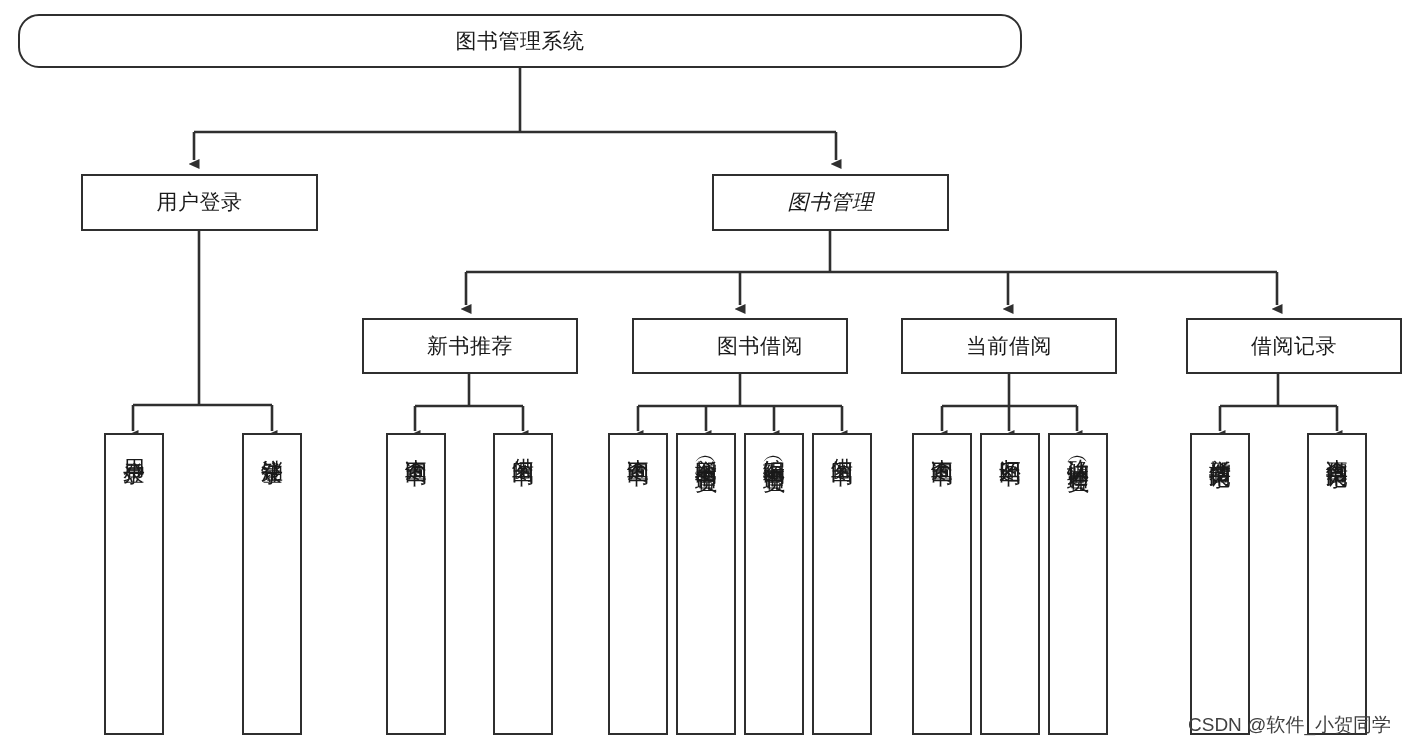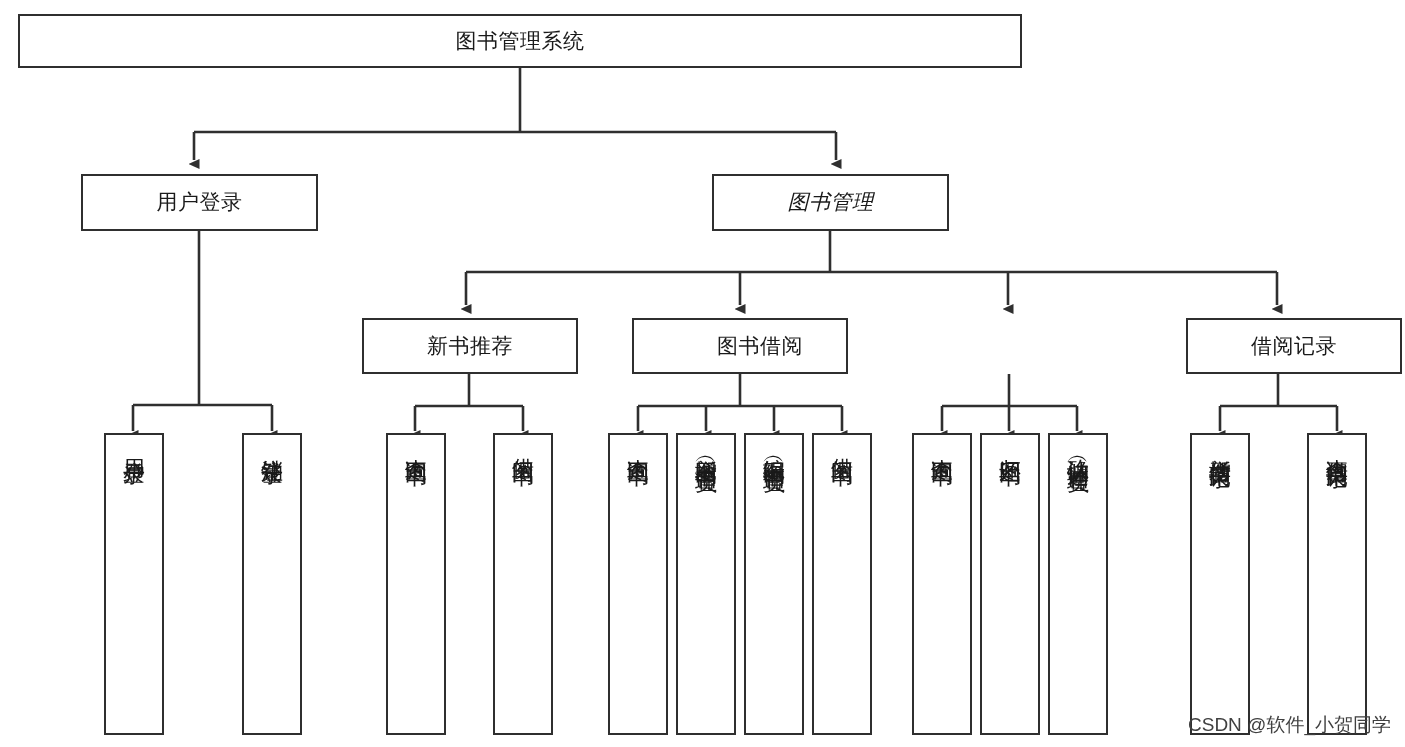--- a/index.html
+++ b/index.html
@@ -40,20 +40,21 @@
     color: #1a1a1a;
     font-size: 21px;
     line-height: 1.18;
     letter-spacing: 0.5px;
     white-space: nowrap;
     text-align: center;
   }
   
   .node.root {
     border-width: 2.5px;
+    border-radius: 21px;
   }
   
   .node.leaf {
     align-items: flex-start;
     justify-content: center;
     padding-top: 6px;
   }
   .node.leaf .node-label {
     writing-mode: vertical-rl;
     text-orientation: upright;
@@ -143,20 +144,23 @@
   </div>
 
   <div class="node" style="left:362px; top:318px; width:216px; height:56px;">
     <span class="node-label">新书推荐</span>
   </div>
 
   <div class="node" style="left:632px; top:318px; width:216px; height:56px;padding-left:40px;">
     <span class="node-label">图书借阅</span>
   </div>
 
+  <div class="node" style="left:901px; top:318px; width:216px; height:56px;">
+    <span class="node-label">当前借阅</span>
+  </div>
 
   <div class="node" style="left:1170px; top:318px; width:216px; height:56px;margin-left:16px;">
     <span class="node-label">借阅记录</span>
   </div>
 
   <div class="node leaf" style="left:104px; top:433px; width:60px; height:302px;">
     <span class="node-label">用户登录</span>
   </div>
 
   <div class="node leaf" style="left:242px; top:433px; width:60px; height:302px;">

